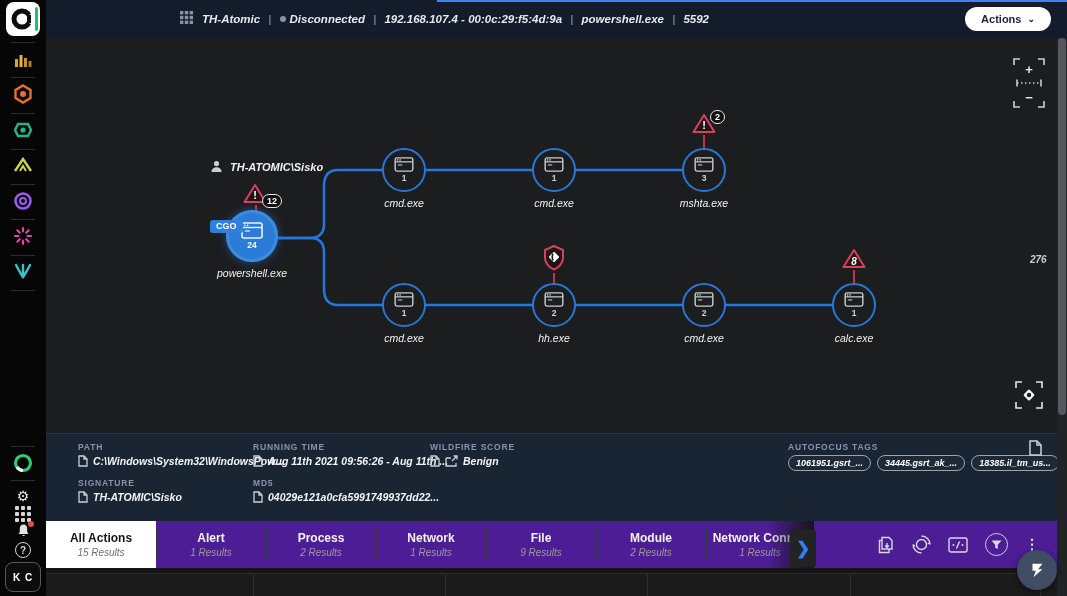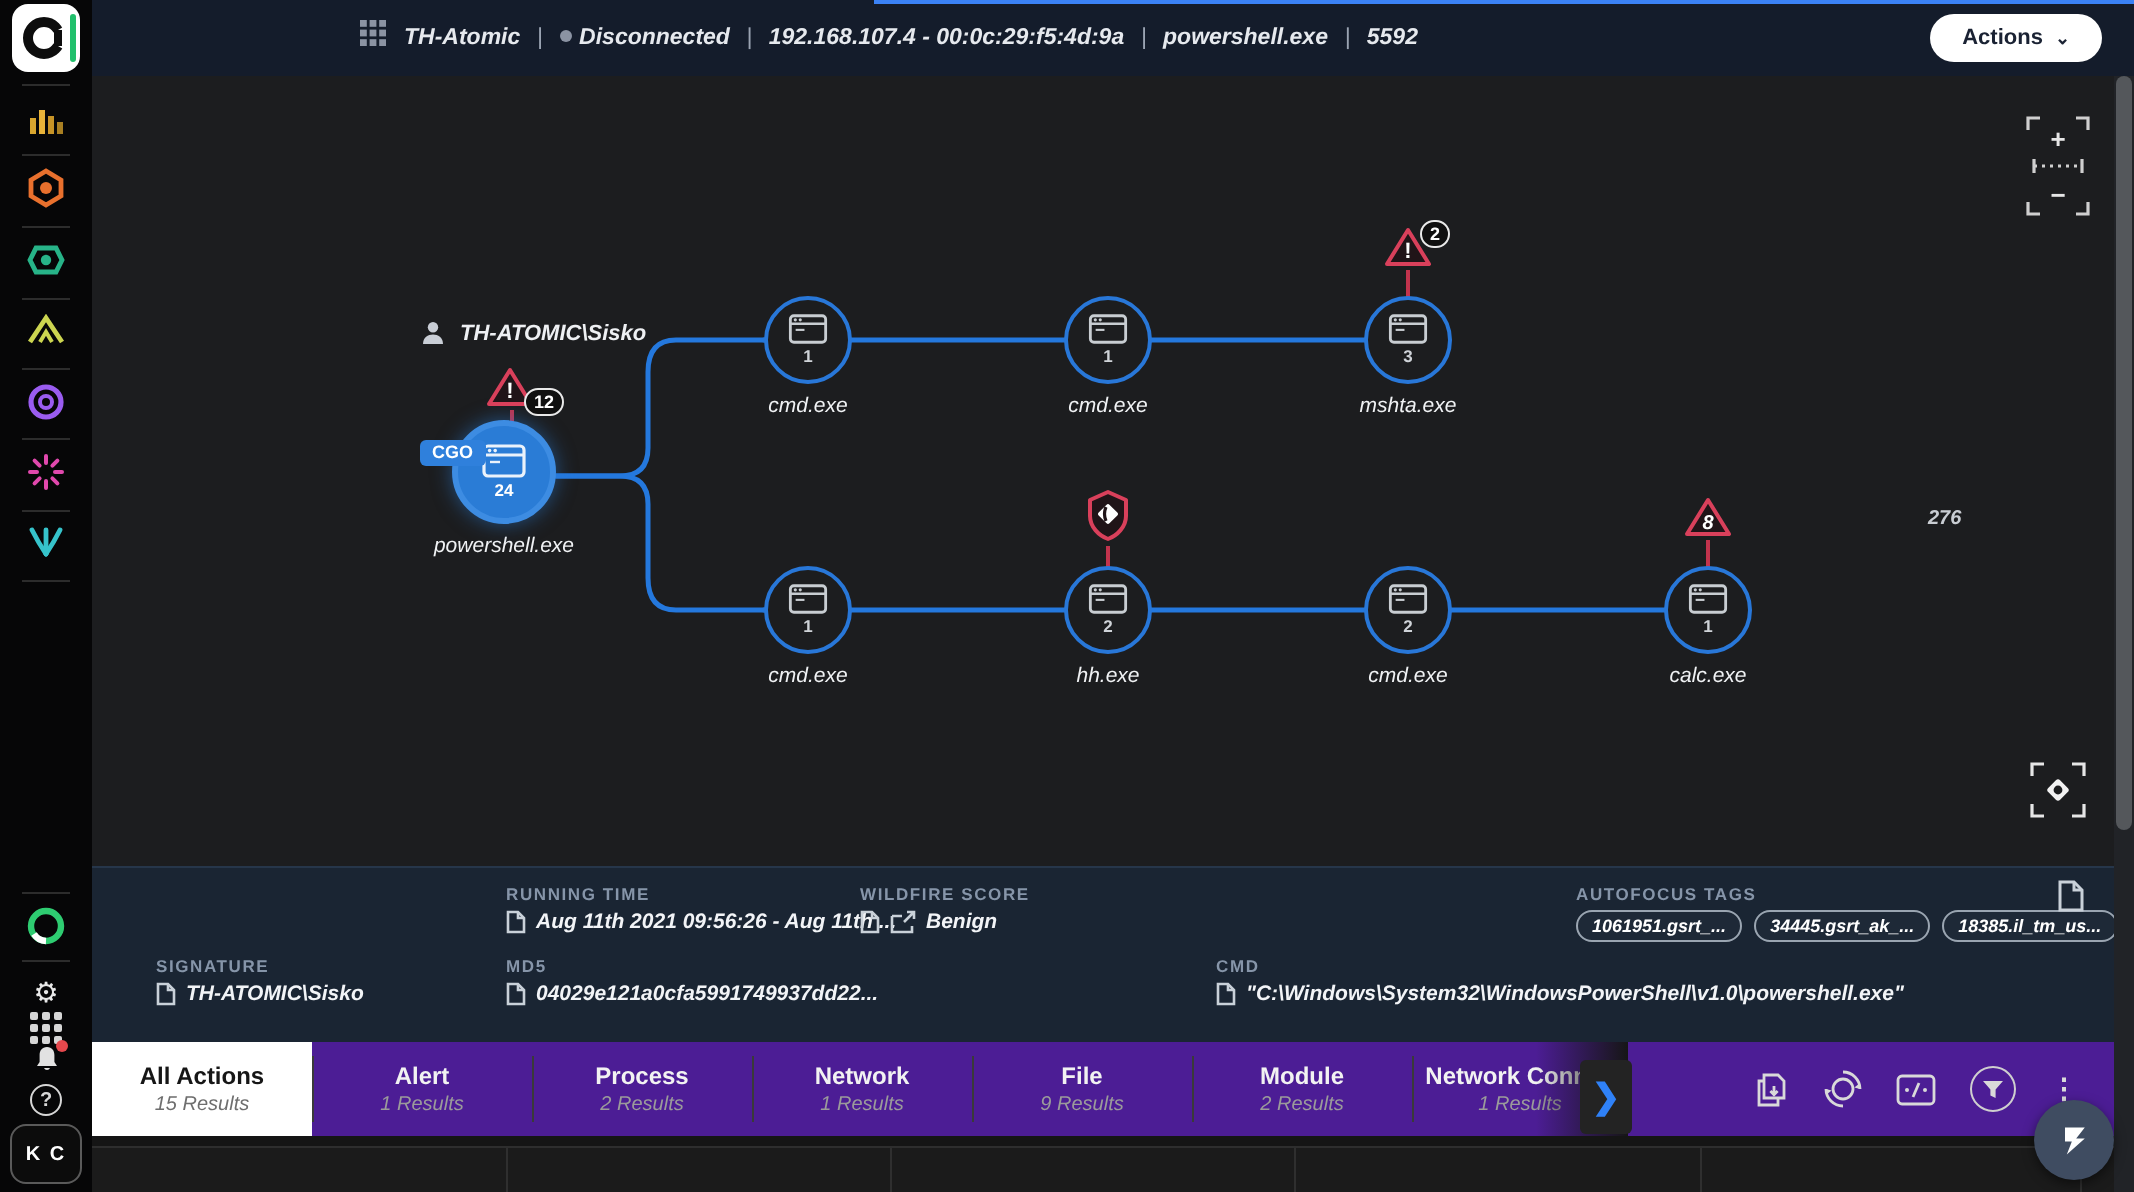--- a/index.html
+++ b/index.html
@@ -420,21 +420,21 @@
         </svg>
         <span class="cnt">1</span>
       </div>
       <div class="plabel">calc.exe</div>
     </div>
     <svg class="badge-tri" style="left:796px; top:210px" viewBox="0 0 24 21">
       <path d="M12 2 L22.5 19 H1.5 Z" fill="#201418" stroke="#d9405b" stroke-width="2" stroke-linejoin="round"></path>
       <text x="12" y="16.5" text-anchor="middle" fill="#fff" font-size="10" font-weight="bold" font-style="italic" font-family="Liberation Sans, sans-serif">8</text>
     </svg>
 
-    <div class="side-count" style="left:918px; top:216px">276</div>
+    <div class="side-count" style="left:984px; top:216px">276</div>
 
     <div class="zoomctl" style="left:966px; top:18px">
       <svg width="34" height="54" viewBox="0 0 34 54" style="position:absolute;left:0;top:0">
         <g stroke="#cfcfcf" stroke-width="1.6" fill="none">
           <path d="M2 9 V3 H8"></path>
             <path d="M26 3 H32 V9"></path>
             <path d="M2 45 V51 H8"></path>
             <path d="M26 51 H32 V45"></path>
           <path d="M5 27 H29" stroke-dasharray="1.5,2.5"></path>
             <path d="M5 23.5 V30.5"></path>
@@ -454,20 +454,30 @@
             <path d="M24 30 H30 V24"></path>
         </g>
         <rect x="12.8" y="12.8" width="8.4" height="8.4" rx="1.5" transform="rotate(45 17 17)" fill="#f2f2f2"></rect>
         <circle cx="17" cy="17" r="2.2" fill="#1c1d1f"></circle>
       </svg>
     </div>
   </div>
 
   <div class="abs details">
 
+    <div class="fld" style="left:32px; top:8px">
+      <div class="fld-label">PATH</div>
+      <div class="fld-value">
+        <svg class="copy-ico" width="10" height="12" viewBox="0 0 10 12">
+          <path d="M1 1 H6 L9 4 V11 H1 Z" fill="none" stroke="#c9d1d9" stroke-width="1.3"></path>
+            <path d="M6 1 V4 H9" fill="none" stroke="#c9d1d9" stroke-width="1.3"></path>
+        </svg>
+        <span>C:\Windows\System32\WindowsPow...</span>
+      </div>
+    </div>
 
     <div class="fld" style="left:207px; top:8px">
       <div class="fld-label">RUNNING TIME</div>
       <div class="fld-value">
         <svg class="copy-ico" width="10" height="12" viewBox="0 0 10 12">
           <path d="M1 1 H6 L9 4 V11 H1 Z" fill="none" stroke="#c9d1d9" stroke-width="1.3"></path>
             <path d="M6 1 V4 H9" fill="none" stroke="#c9d1d9" stroke-width="1.3"></path>
         </svg>
         <span>Aug 11th 2021 09:56:26 - Aug 11th ...</span>
       </div>
@@ -515,30 +525,20 @@
       <div class="fld-value">
         <svg class="copy-ico" width="10" height="12" viewBox="0 0 10 12">
           <path d="M1 1 H6 L9 4 V11 H1 Z" fill="none" stroke="#c9d1d9" stroke-width="1.3"></path>
             <path d="M6 1 V4 H9" fill="none" stroke="#c9d1d9" stroke-width="1.3"></path>
         </svg>
         <span>04029e121a0cfa5991749937dd22...</span>
       </div>
     </div>
 
 
-    <div class="fld" style="left:562px; top:44px">
-      <div class="fld-label">CMD</div>
-      <div class="fld-value">
-        <svg class="copy-ico" width="10" height="12" viewBox="0 0 10 12">
-          <path d="M1 1 H6 L9 4 V11 H1 Z" fill="none" stroke="#c9d1d9" stroke-width="1.3"></path>
-            <path d="M6 1 V4 H9" fill="none" stroke="#c9d1d9" stroke-width="1.3"></path>
-        </svg>
-        <span>"C:\Windows\System32\WindowsPowerShell\v1.0\powershell.exe"</span>
-      </div>
-    </div>
 
     <div class="panel-copy">
       <svg width="15" height="18" viewBox="0 0 15 18">
         <path d="M2 2 H9 L13 6 V16 H2 Z" fill="none" stroke="#c9d1d9" stroke-width="1.5"></path>
         <path d="M9 2 V6 H13" fill="none" stroke="#c9d1d9" stroke-width="1.5"></path>
       </svg>
     </div>
   </div>
 
   <div class="abs tabbar">

